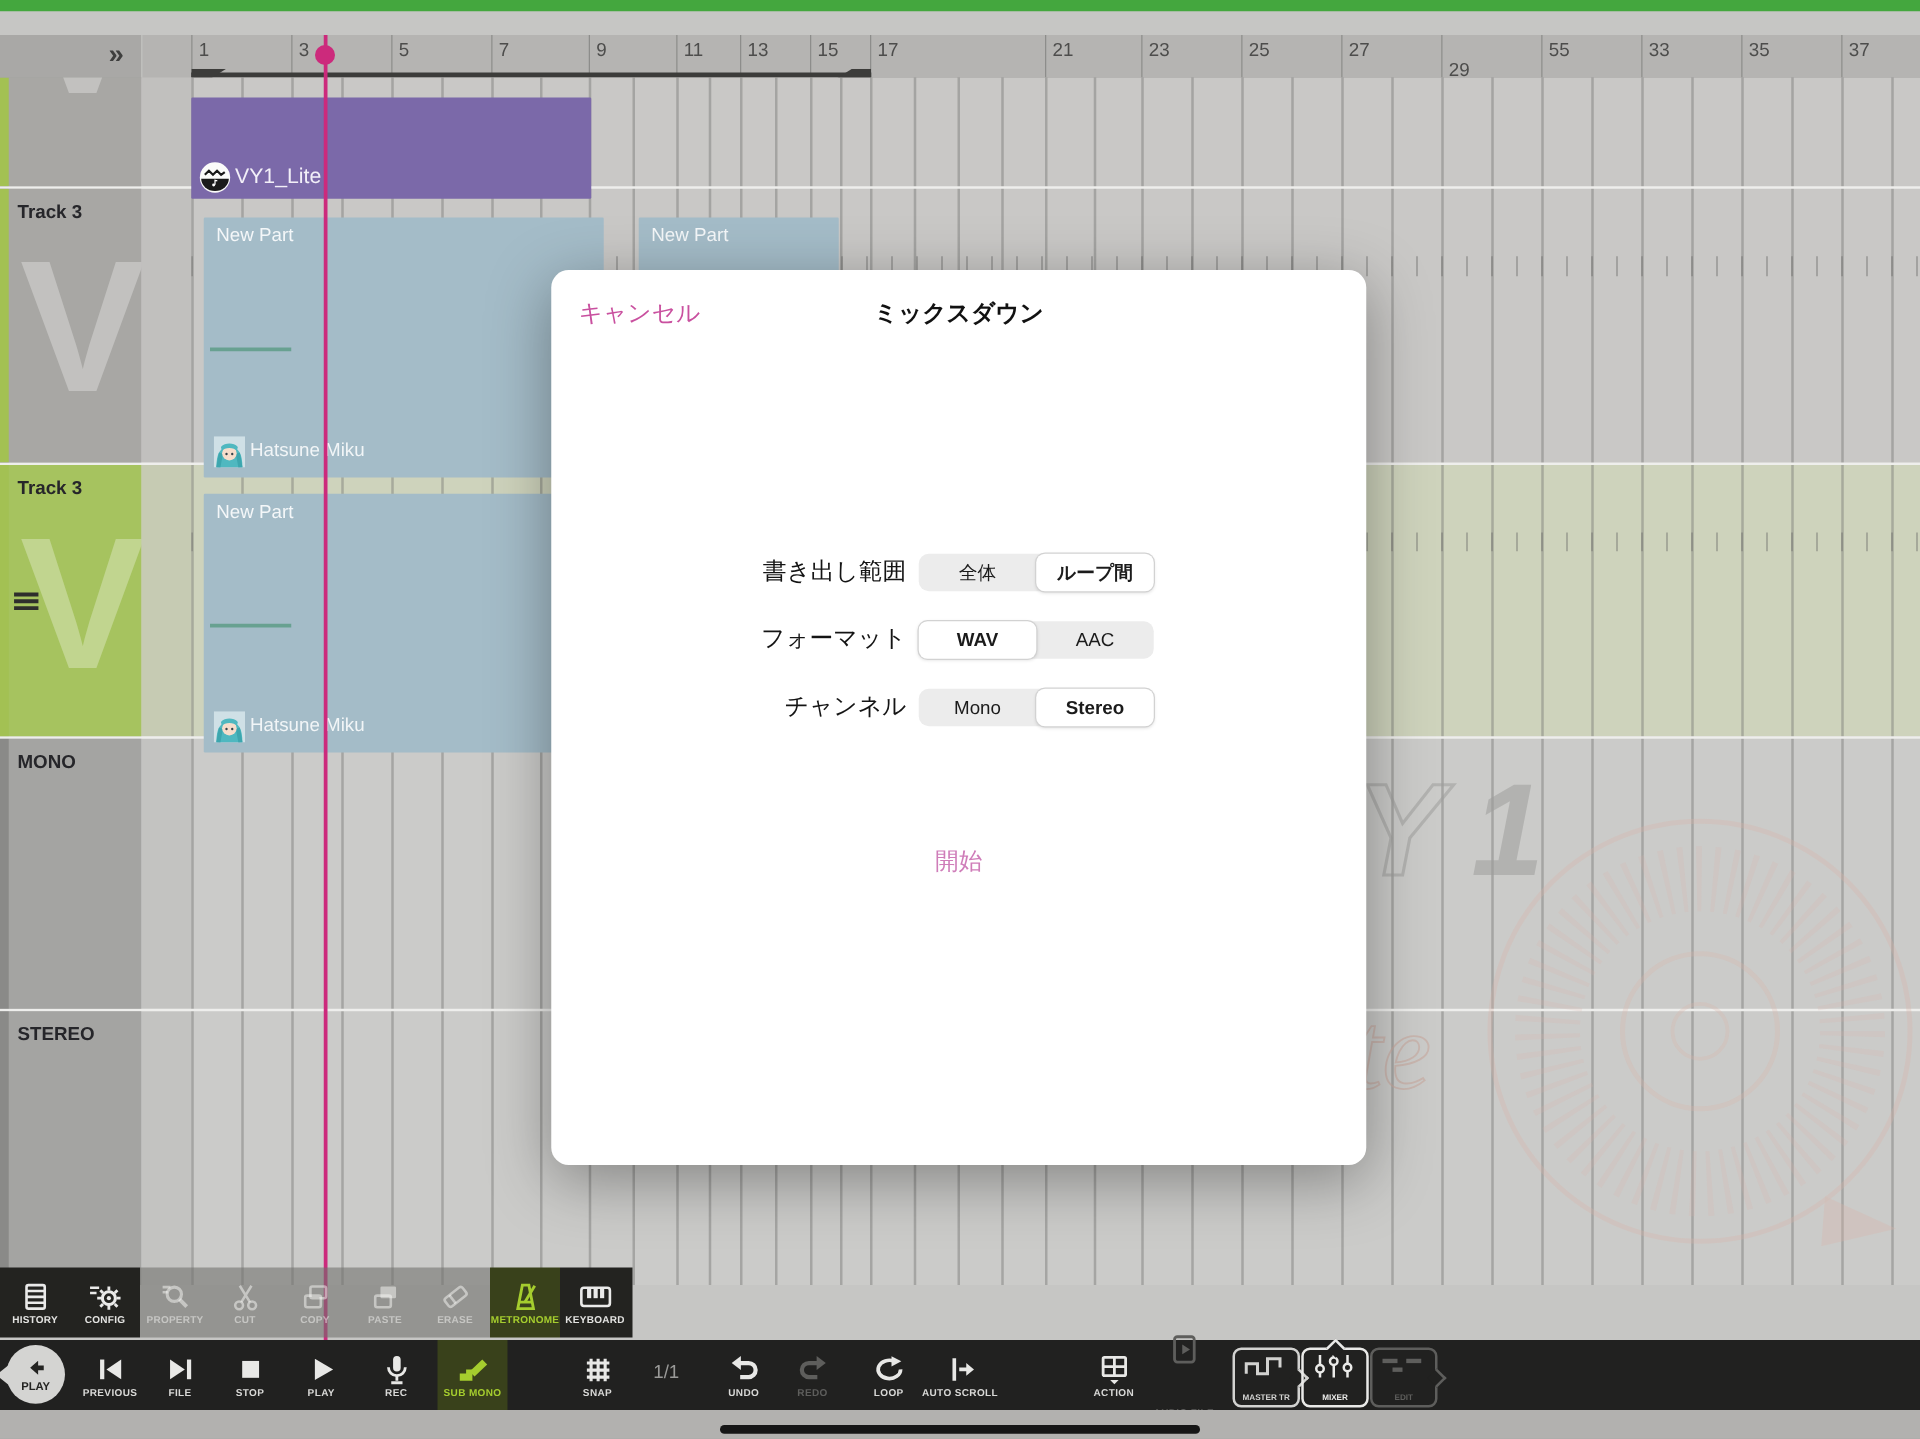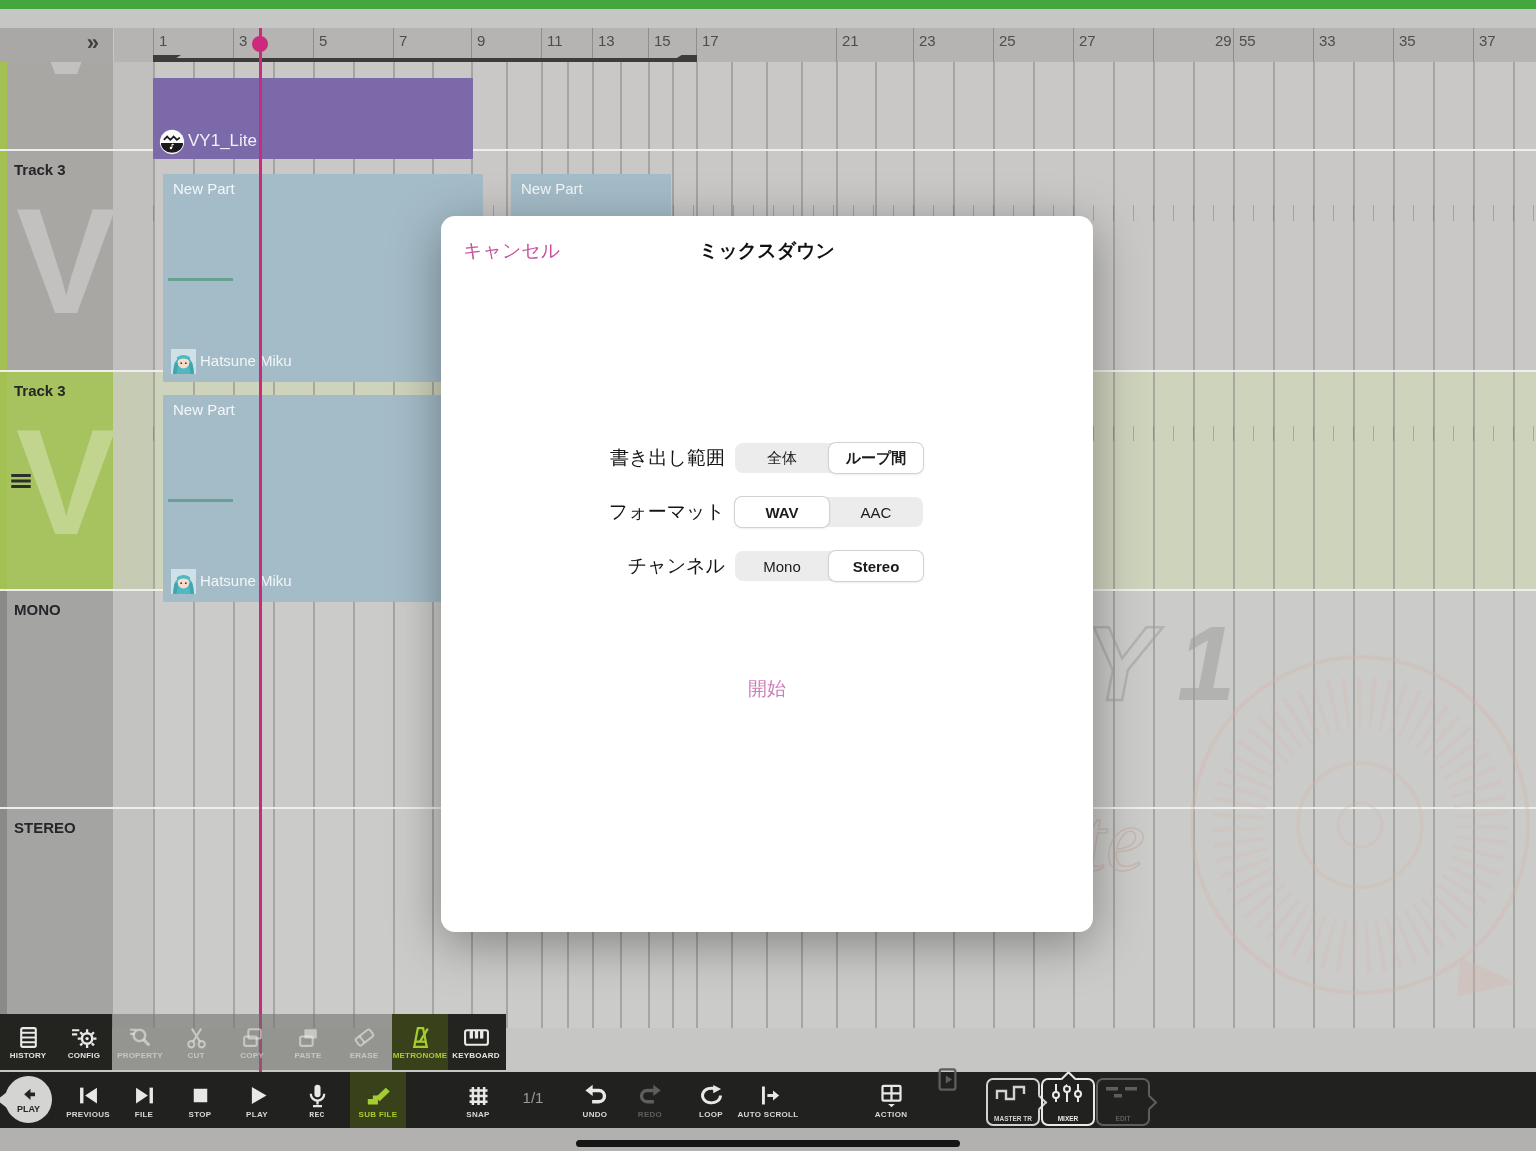--- a/index.html
+++ b/index.html
@@ -114,21 +114,21 @@
         <span class="tick-label" style="left: 702px;">17</span>
         <div class="tick" style="left: 836px;"></div>
         <span class="tick-label" style="left: 842px;">21</span>
         <div class="tick" style="left: 913px;"></div>
         <span class="tick-label" style="left: 919px;">23</span>
         <div class="tick" style="left: 993px;"></div>
         <span class="tick-label" style="left: 999px;">25</span>
         <div class="tick" style="left: 1073px;"></div>
         <span class="tick-label" style="left: 1079px;">27</span>
         <div class="tick" style="left: 1153px;"></div>
-        <span class="tick-label" style="left: 1215px;">29</span>
+        <span class="tick-label" style="left: 1159px; margin-top: 16px;">29</span>
         <div class="tick" style="left: 1233px;"></div>
         <span class="tick-label" style="left: 1239px;">55</span>
         <div class="tick" style="left: 1313px;"></div>
         <span class="tick-label" style="left: 1319px;">33</span>
         <div class="tick" style="left: 1393px;"></div>
         <span class="tick-label" style="left: 1399px;">35</span>
         <div class="tick" style="left: 1473px;"></div>
         <span class="tick-label" style="left: 1479px;">37</span>
       </div>
     <div class="loop-bar" id="loop-bar" style="left: 153px; width: 544px;"></div>
@@ -482,30 +482,30 @@
         <span class="lb" style="color: rgb(216, 216, 214);">PLAY</span>
       </div>
       <div class="tbtn" style="left: 288px;">
         <div class="ic" style="color: rgb(232, 232, 230);">
           <svg viewBox="0 0 24 24">
             <rect x="9.3" y="2.5" width="5.4" height="11" rx="2.7" fill="currentColor"></rect>
             <path d="M6 10.5a6 6 0 0 0 12 0" fill="none" stroke="currentColor" stroke-width="2"></path>
             <path d="M12 16.5v3.5M8 21.5h8" stroke="currentColor" stroke-width="2"></path>
           </svg>
         </div>
-        <span class="lb" style="color: rgb(216, 216, 214); font-family: Liberation Mono, monospace;">REC</span>
+        <span class="lb" style="color: rgb(216, 216, 214);">REC</span>
       </div>
       <div class="tbtn" style="left: 349px;">
         <div class="ic" style="color: rgb(165, 205, 46);">
           <svg viewBox="0 0 24 24">
             <path d="M2.5 20v-5h4.5v-3h4.5v8Z" fill="currentColor"></path>
             <path d="M9.5 13.5L18.5 5l3.5 3.5L13 17Z" fill="currentColor"></path>
           </svg>
         </div>
-        <span class="lb" style="color: rgb(165, 205, 46);">SUB FILE</span>
+        <span class="lb" style="color: rgb(165, 205, 46);">SUB MONO</span>
       </div>
       <div class="tbtn" style="left: 449px;">
         <div class="ic" style="color: rgb(232, 232, 230);">
           <svg viewBox="0 0 24 24">
             <path d="M4 7.5h16M4 12.5h16M4 17.5h16M7 4.5v16M12 4.5v16M17 4.5v16" stroke="currentColor" stroke-width="2.2"></path>
           </svg>
         </div>
         <span class="lb" style="color: rgb(216, 216, 214);">SNAP</span>
       </div>
       <div class="tbtn" style="left: 566px;">

